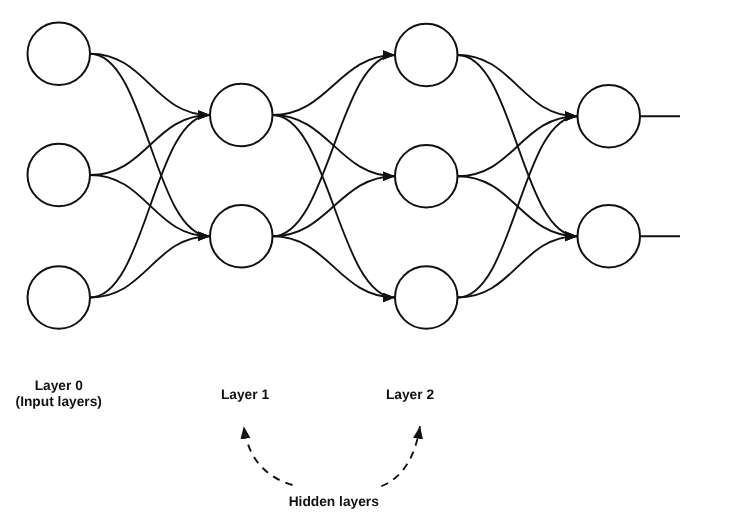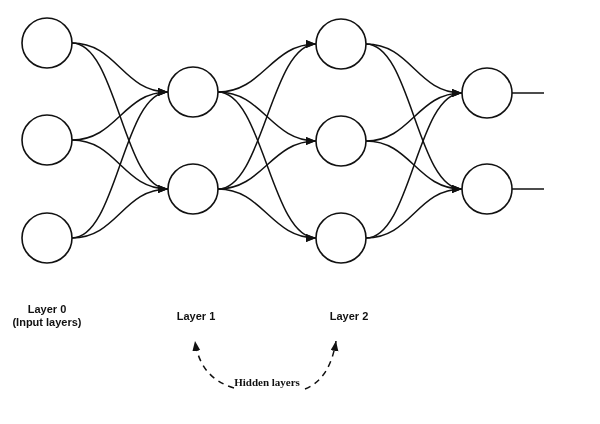--- a/index.html
+++ b/index.html
@@ -79,20 +79,20 @@
 
   <div class="layer-label" id="label-0" style="left: 47px; top: 303px;">
     <div>Layer 0</div>
     <div>(Input layers)</div>
   </div>
 
   <div class="layer-label" id="label-1" style="left: 196px; top: 310px;">
     <div>Layer 1</div>
   </div>
 
-  <div class="layer-label" id="label-2" style="left: 349px; top: 310px;">
+  <div class="layer-label" id="label-2" style="left: 328px; top: 310px;">
     <div>Layer 2</div>
   </div>
 
 
-  <div class="layer-label" id="label-hidden" style="left: 267px; top: 376px; font-family: Liberation Serif, serif;">Hidden layers</div>
+  <div class="layer-label" id="label-hidden" style="left: 267px; top: 396px;">Hidden layers</div>
 
 </div>
 
 </body></html>

